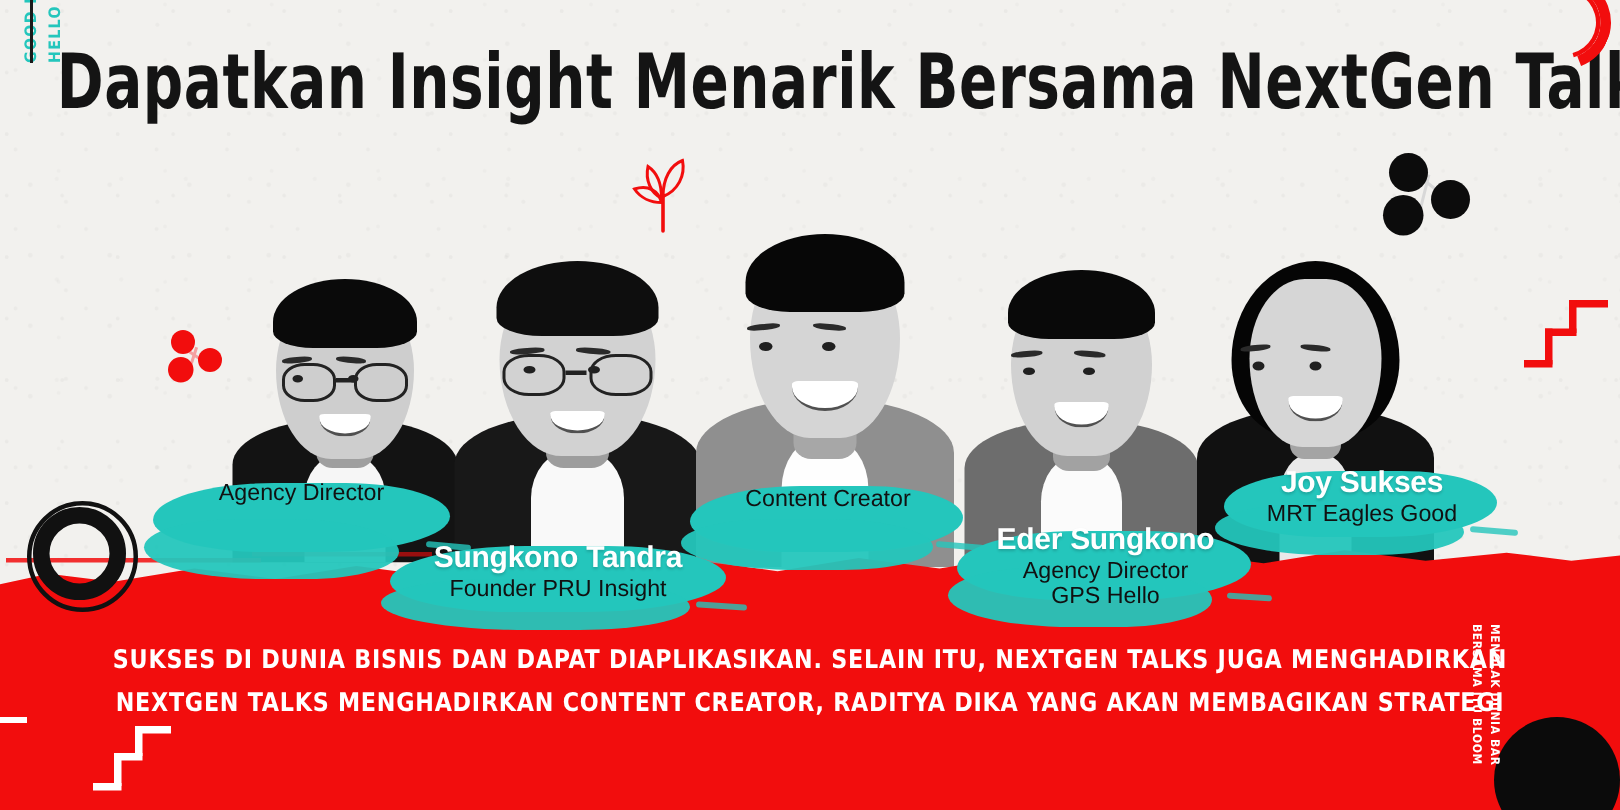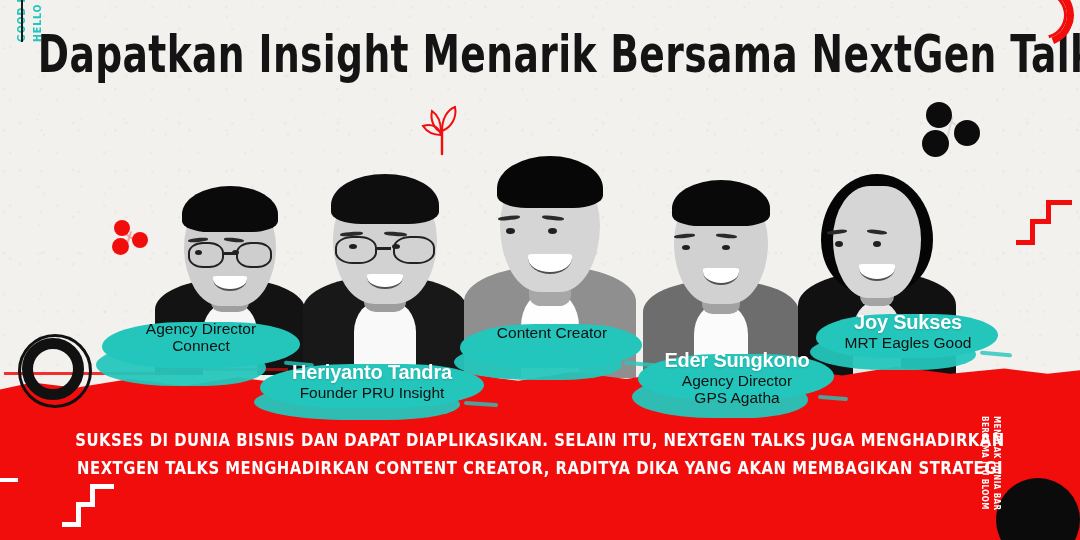--- a/index.html
+++ b/index.html
@@ -392,45 +392,44 @@
 
   <div class="red-band"></div>
   <div class="deco red-band-wisp" style="left:4px; top:372px; width:170px;"></div>
   <div class="deco red-band-wisp" style="left:168px; top:368px; width:120px; opacity:.6;"></div>
 
   <div class="nameplate" style="left:96px; top:318px; width:210px;">
     <div class="plate-brush" style="left:6px; top:4px; width:198px; height:46px;"></div>
     <div class="plate-brush b2" style="left:0px; top:28px; width:170px; height:40px;"></div>
     <div class="plate-flick" style="left:188px; top:44px; width:30px; transform:rotate(5deg);"></div>
     <div class="rl">Agency Director</div>
-    <div class="rl rl2">Connect</div>
   </div>
 
   <div class="nameplate" style="left:252px; top:362px; width:240px;">
     <div class="plate-brush" style="left:8px; top:2px; width:224px; height:44px;"></div>
     <div class="plate-brush b2" style="left:2px; top:24px; width:206px; height:34px;"></div>
     <div class="plate-flick" style="left:212px; top:40px; width:34px; transform:rotate(4deg);"></div>
-    <div class="nm">Heriyanto Tandra</div>
+    <div class="nm">Sungkono Tandra</div>
     <div class="rl">Founder PRU Insight</div>
   </div>
 
   <div class="nameplate" style="left:452px; top:322px; width:200px;">
     <div class="plate-brush" style="left:8px; top:2px; width:182px; height:44px;"></div>
     <div class="plate-brush b2" style="left:2px; top:24px; width:168px; height:34px;"></div>
     <div class="plate-flick" style="left:172px; top:40px; width:32px; transform:rotate(5deg);"></div>
     <div class="rl">Content Creator</div>
   </div>
 
   <div class="nameplate" style="left:632px; top:350px; width:210px;">
     <div class="plate-brush" style="left:6px; top:4px; width:196px; height:46px;"></div>
     <div class="plate-brush b2" style="left:0px; top:28px; width:176px; height:40px;"></div>
     <div class="plate-flick" style="left:186px; top:46px; width:30px; transform:rotate(4deg);"></div>
     <div class="nm">Eder Sungkono</div>
     <div class="rl">Agency Director</div>
-    <div class="rl rl2">GPS Agatha</div>
+    <div class="rl rl2">GPS Hello</div>
   </div>
 
   <div class="nameplate" style="left:808px; top:312px; width:200px;">
     <div class="plate-brush" style="left:8px; top:2px; width:182px; height:44px;"></div>
     <div class="plate-brush b2" style="left:2px; top:24px; width:166px; height:34px;"></div>
     <div class="plate-flick" style="left:172px; top:40px; width:32px; transform:rotate(5deg);"></div>
     <div class="nm">Joy Sukses</div>
     <div class="rl">MRT Eagles Good</div>
   </div>
 

